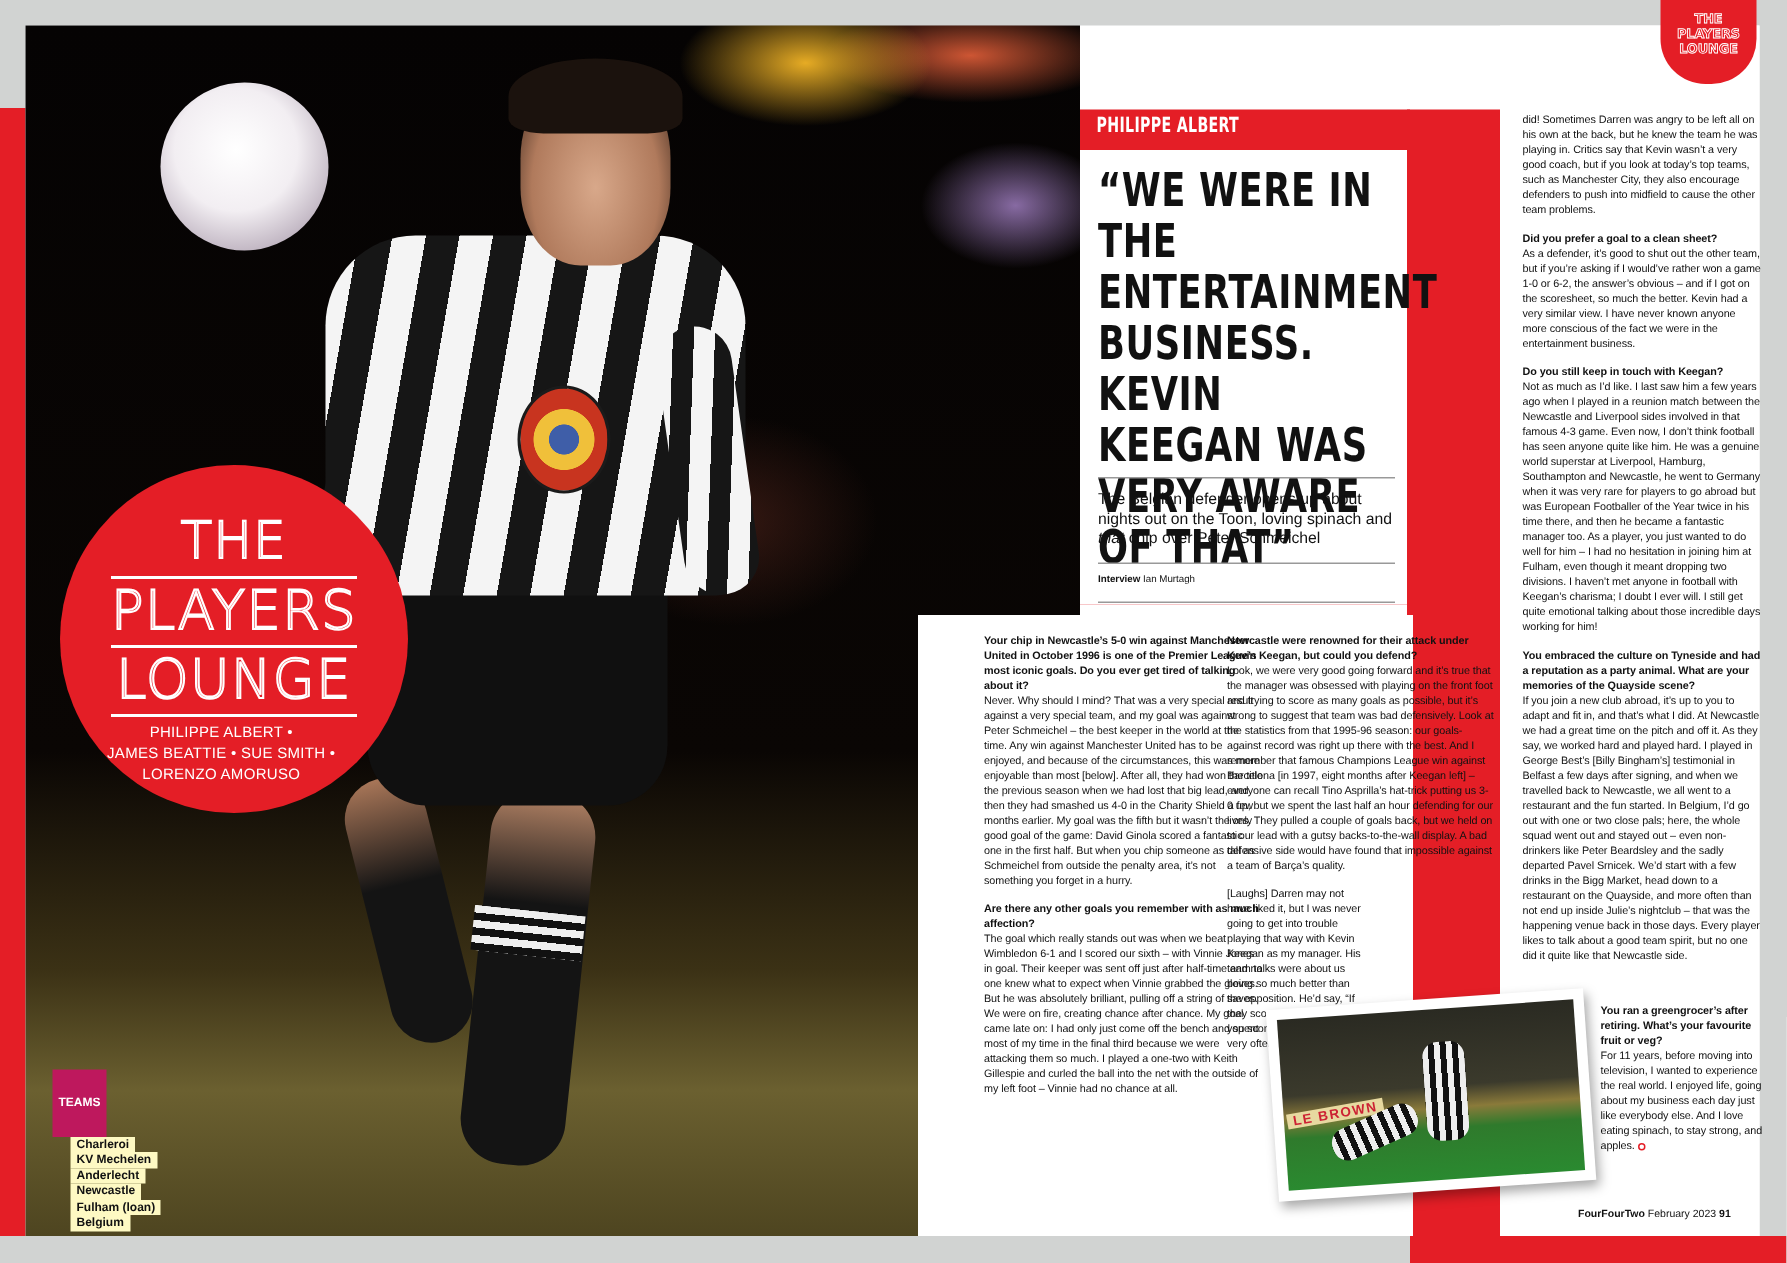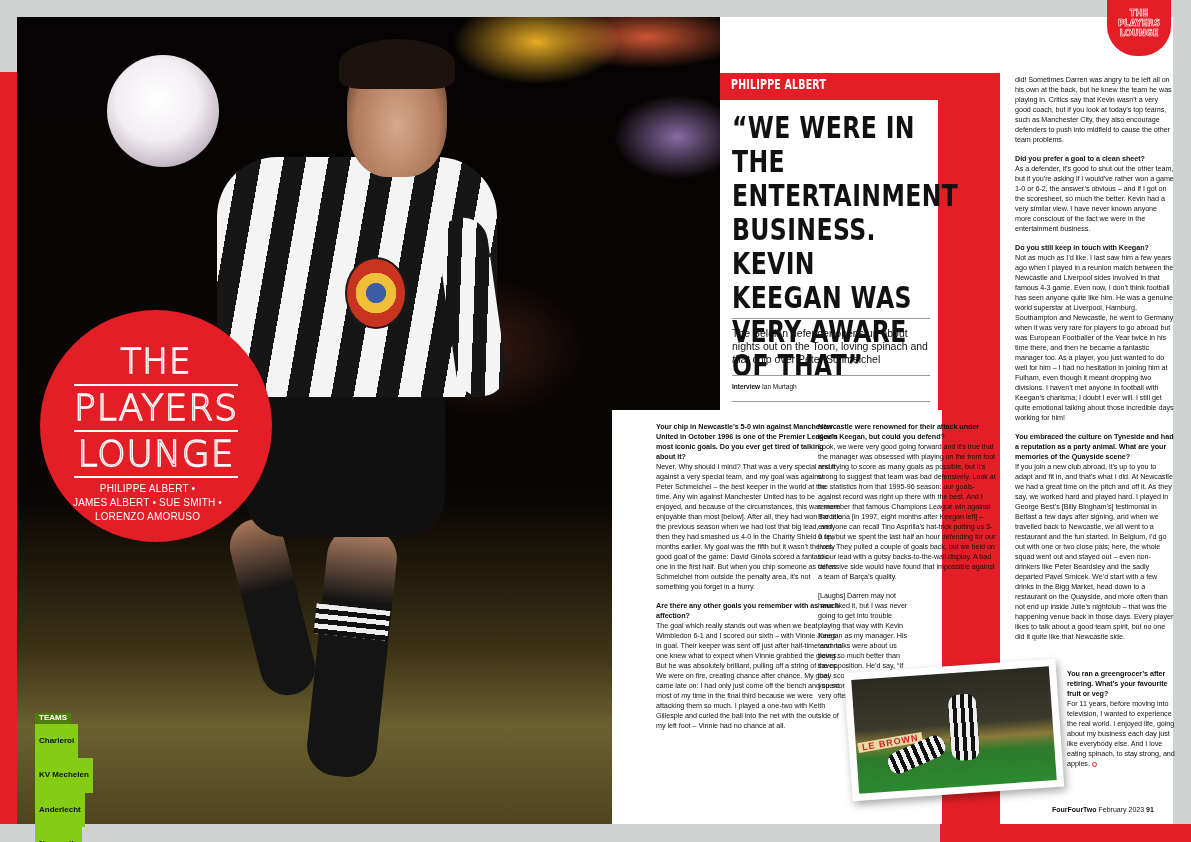--- a/index.html
+++ b/index.html
@@ -42,22 +42,22 @@
   .logo-word { font-family: "DejaVu Sans", sans-serif; font-weight: 300; letter-spacing: 1px; color: transparent;
     -webkit-text-stroke: 1.4px #fff; line-height: 1; }
   .lw1 { position: absolute; left: 0; right: 0; top: 34px; font-size: 34px; }
   .lw2 { position: absolute; left: 0; right: 0; top: 80px; font-size: 36px; }
   .lw3 { position: absolute; left: 0; right: 0; top: 126px; font-size: 36px; }
   .logo-rule { position: absolute; left: 34px; width: 164px; height: 2px; background: #fff; }
   .logo-names { position: absolute; left: 20px; right: 37px; top: 172px; font-size: 10px; line-height: 14px; letter-spacing: 0.2px; }
 
   
   .teams { position: absolute; left: 35px; top: 713px; font-size: 8px; line-height: 10.5px; }
-  .teams-title { display: inline-block; background: #4d7c0f; color: #fff; font-weight: 700; padding: 0 4px; text-align: right; }
-  .teams-item { display: table; background: #84cc16; color: #111; font-weight: 700; padding: 12px 4px; }
+  .teams-title { display: inline-block; background: #be185d; color: #fff; font-weight: 700; padding: 17px 4px; text-align: right; }
+  .teams-item { display: table; background: #fef9c3; color: #111; font-weight: 700; padding: 0 4px; margin-left: 12px; }
 
   
   .red-frame { position: absolute; left: 720px; top: 73px; width: 220px; height: 330px; background: #e41e26; }
   .white-panel { position: absolute; left: 720px; top: 100px; width: 218px; height: 303px; background: #fff; }
   .red-col { position: absolute; left: 938px; top: 73px; width: 62px; height: 751px; background: #e41e26; }
   .kicker { position: absolute; left: 731px; top: 76px; font-family: "DejaVu Sans Condensed", "DejaVu Sans", sans-serif; font-weight: 700; font-size: 14px; color: #fff; letter-spacing: 0.3px; transform: scaleX(0.75); transform-origin: left; }
   .headline { position: absolute; left: 732px; top: 110px; width: 260px; font-family: "DejaVu Sans", sans-serif; font-weight: 700; font-size: 31px; line-height: 34px; color: #111; letter-spacing: 0.5px; transform: scaleX(0.76); transform-origin: left; text-transform: uppercase; }
   .rule { position: absolute; height: 1px; background: #999; }
   .standfirst { position: absolute; left: 732px; top: 327px; width: 200px; font-size: 10.5px; line-height: 13px; color: #111; }
   .byline { position: absolute; left: 732px; top: 383px; font-size: 6.5px; color: #111; }
@@ -112,21 +112,21 @@
 
 <div class="logo-circle">
   <div class="logo-word lw1">THE</div>
   <div class="logo-rule" style="top:74px"></div>
   <div class="logo-word lw2">PLAYERS</div>
   <div class="logo-rule" style="top:120px"></div>
   <div class="logo-word lw3">LOUNGE</div>
   <div class="logo-rule" style="top:166px"></div>
   <div class="logo-names">
     <div>PHILIPPE ALBERT •</div>
-    <div>JAMES ALBERT • SUE SMITH •</div>
+    <div>JAMES BEATTIE • SUE SMITH •</div>
     <div>LORENZO AMORUSO</div>
   </div>
 </div>
 
 <div class="teams">
   <div class="teams-title">TEAMS</div>
   <div class="teams-item">Charleroi</div>
   <div class="teams-item">KV Mechelen</div>
   <div class="teams-item">Anderlecht</div>
   <div class="teams-item">Newcastle</div>

